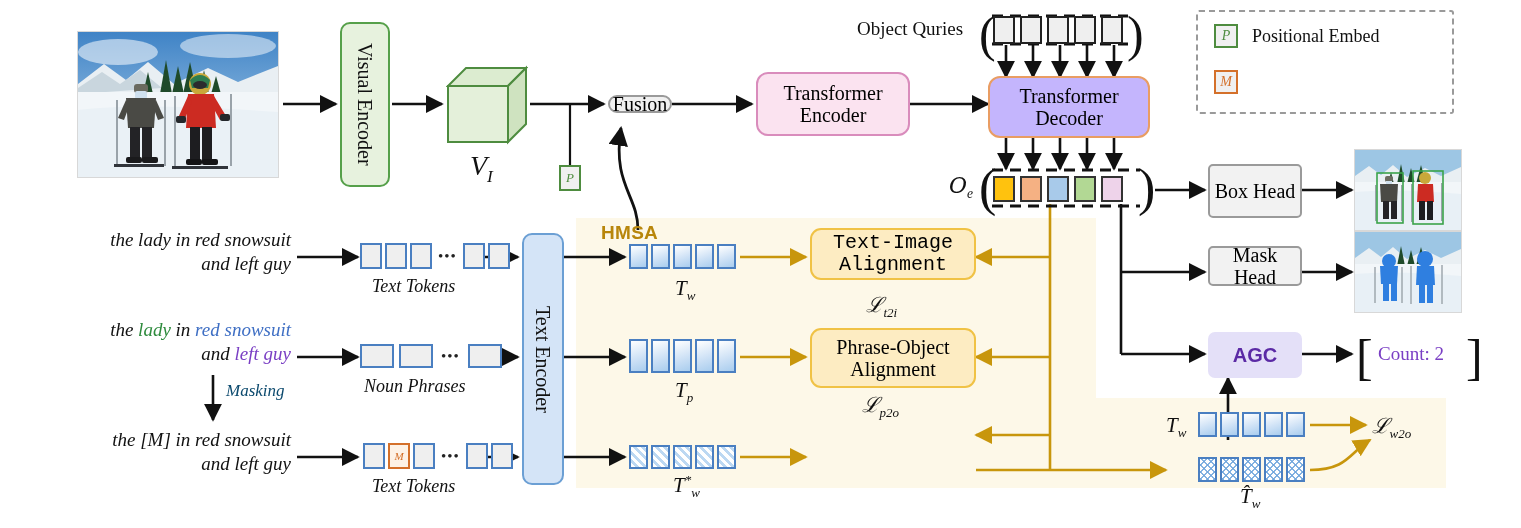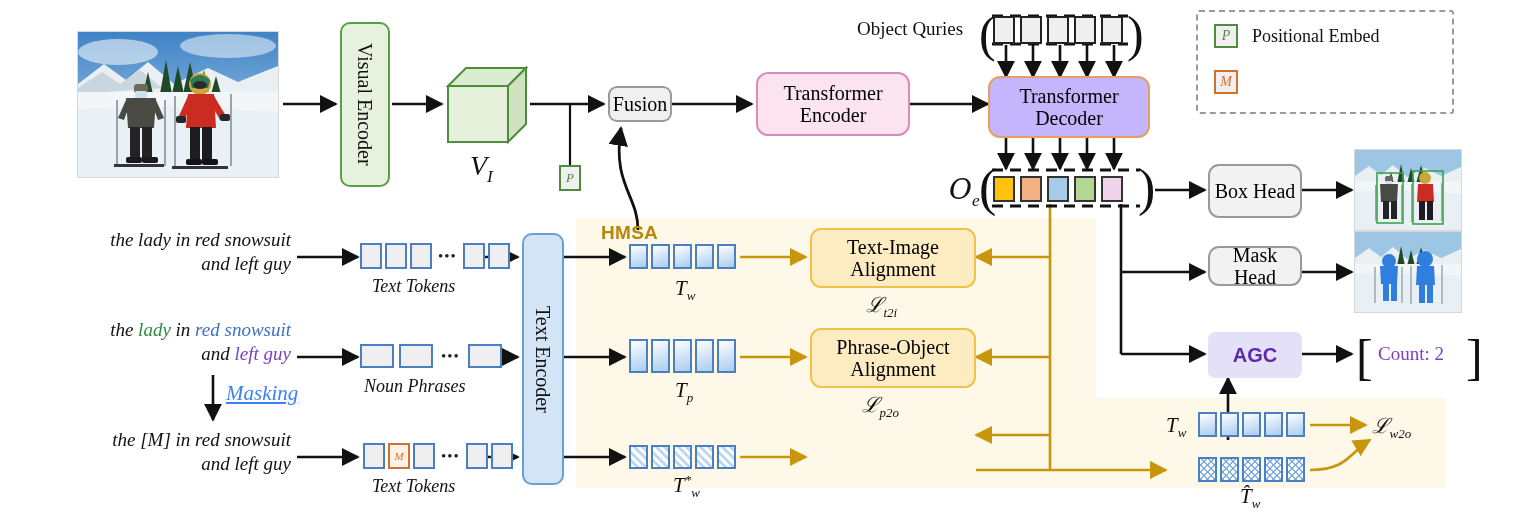--- a/index.html
+++ b/index.html
@@ -14,21 +14,21 @@
         text-align:center;line-height:1.12;border-radius:9px;box-sizing:border-box;}
   .vert{writing-mode:vertical-rl;text-orientation:mixed;}
 
   .box-visual{background:#e7f2de;border:2px solid #56a04a;border-radius:10px;
               font-size:20px;color:#111;}
   .box-text{background:#d4e4f7;border:2px solid #6b9fd4;border-radius:10px;
             font-size:20px;color:#111;}
   .box-fusion{background:#f0f0f0;border:2px solid #9a9a9a;border-radius:9px;font-size:20px;}
   .box-tenc{background:#fbe3f0;border:2px solid #d98cbc;border-radius:12px;font-size:20px;}
   .box-tdec{background:#c4b5fd;border:2px solid #e99d63;border-radius:12px;font-size:20px;}
-  .box-head{background:#f2f2f2;border:2px solid #9a9a9a;border-radius:11px;font-size:20px;}
+  .box-head{background:#f2f2f2;border:2px solid #9a9a9a;border-radius:5px;font-size:20px;}
   .box-agc{background:#e4e0f8;border:0;border-radius:7px;font-size:20px;font-weight:bold;
            color:#5b2aa5;font-family:"Liberation Sans", sans-serif;}
   .box-align{background:#fdecc2;border:2px solid #f0c245;border-radius:11px;font-size:20px;}
 
   
   .tokrow{position:absolute;display:flex;align-items:center;}
   .tok{box-sizing:border-box;}
   .tok-plain{background:#efefef;border:2px solid #4a7fc1;}
   .tok-grad{background:linear-gradient(160deg,#ffffff 0%,#cfe2f6 55%,#a9cdee 100%);
             border:2px solid #4a7fc1;}
@@ -57,21 +57,21 @@
 
   .sent{position:absolute;font-style:italic;font-size:19px;color:#111;
         line-height:1.28;white-space:nowrap;}
   .sent .c-green{color:#2e8b3d;}
   .sent .c-blue{color:#3f6fc4;margin-top:10px;}
   .sent .c-purple{color:#7a3fc4;}
   .right{text-align:right;}
 
   .hmsa-label{position:absolute;font-family:"Liberation Sans", sans-serif;
               font-weight:bold;font-size:19px;color:#b8860b;letter-spacing:.3px;}
-  .masking-label{position:absolute;font-style:italic;font-size:21px;color:#3b82f6;text-decoration:underline;}
+  .masking-label{position:absolute;font-style:italic;font-size:17px;color:#0c4a6e;}
 
   
   .hmsa-bg{position:absolute;background:#fdf8e8;}
   .legend{position:absolute;border:2px dashed #9a9a9a;border-radius:3px;box-sizing:border-box;}
   .legend-row{position:absolute;display:flex;align-items:center;gap:14px;}
   .lg-chip{width:24px;height:24px;box-sizing:border-box;display:flex;
            align-items:center;justify-content:center;font-style:italic;font-size:14px;
            background:#f0f0f0;}
   .lg-p{border:2px solid #4e8c3f;color:#4e8c3f;}
   .lg-m{border:2px solid #d4702a;color:#d4702a;}
@@ -267,38 +267,38 @@
     <svg width="82" height="84" viewBox="0 0 82 84">
       <polygon points="2,24 20,6 80,6 62,24" fill="#dcecd0" stroke="#4e8c3f" stroke-width="2"></polygon>
       <polygon points="62,24 80,6 80,62 62,80" fill="#cfe3c0" stroke="#4e8c3f" stroke-width="2"></polygon>
       <rect x="2" y="24" width="60" height="56" fill="#e4f0da" stroke="#4e8c3f" stroke-width="2"></rect>
     </svg>
   </div>
   <div class="mth" style="left:470px;top:150px;font-size:28px;">V<sub>I</sub></div>
 
   <div class="pchip" style="left:559px;top:165px;">P</div>
 
-  <div class="rbox box-fusion" style="left:608px;top:86px;width:64px;height:36px;">Fusion</div>
+  <div class="rbox box-fusion" style="left:608px;top:95px;width:64px;height:18px;">Fusion</div>
 
   <div class="rbox box-tenc" style="left:756px;top:72px;width:154px;height:64px;">Transformer Encoder</div>
 
   <div class="plain" style="left:857px;top:18px;font-size:19px;">Object Quries</div>
   <div class="brk" style="left:979px;top:5px;font-size:50px;">(</div>
   <div class="brk" style="left:1127px;top:5px;font-size:50px;">)</div>
   <div class="tokrow" style="left:993px;top:16px;gap:5px;">
     <div class="tok tok-gray" style="width:22px;height:28px;"></div>
     <div class="tok tok-gray" style="width:22px;height:28px;"></div>
     <div class="tok tok-gray" style="width:22px;height:28px;"></div>
     <div class="tok tok-gray" style="width:22px;height:28px;"></div>
     <div class="tok tok-gray" style="width:22px;height:28px;"></div>
   </div>
 
   <div class="rbox box-tdec" style="left:988px;top:76px;width:162px;height:62px;">Transformer Decoder</div>
 
-  <div class="mth" style="left:949px;top:173px;font-size:28px;">
+  <div class="mth" style="left:949px;top:173px;font-size:22px;">
     <span class="cal">O</span><sub>e</sub></div>
   <div class="brk" style="left:979px;top:158px;font-size:52px;">(</div>
   <div class="brk" style="left:1138px;top:158px;font-size:52px;">)</div>
   <div class="tokrow" style="left:993px;top:176px;gap:5px;">
     <div class="tok" style="width:22px;height:26px;background:#ffc20e;border:2px solid #333;"></div>
     <div class="tok" style="width:22px;height:26px;background:#f5b183;border:2px solid #333;"></div>
     <div class="tok" style="width:22px;height:26px;background:#a8caea;border:2px solid #333;"></div>
     <div class="tok" style="width:22px;height:26px;background:#b2d894;border:2px solid #333;"></div>
     <div class="tok" style="width:22px;height:26px;background:#eed3ea;border:2px solid #333;"></div>
   </div>
@@ -385,21 +385,21 @@
 
   <div class="tokrow" style="left:629px;top:445px;gap:3px;">
     <div class="tok tok-hatch" style="width:19px;height:24px;"></div>
     <div class="tok tok-hatch" style="width:19px;height:24px;"></div>
     <div class="tok tok-hatch" style="width:19px;height:24px;"></div>
     <div class="tok tok-hatch" style="width:19px;height:24px;"></div>
     <div class="tok tok-hatch" style="width:19px;height:24px;"></div>
   </div>
   <div class="mth" style="left:673px;top:472px;font-size:21px;">T<sup>*</sup><sub>w</sub></div>
 
-  <div class="rbox box-align" style="left:810px;top:228px;width:166px;height:60px;">Text-Image Alignment</div>
+  <div class="rbox box-align" style="left:810px;top:228px;width:166px;height:52px;font-family:Liberation Mono, monospace;">Text-Image Alignment</div>
   <div class="mth" style="left:866px;top:290px;font-size:21px;">
     <span class="cal">ℒ</span><sub>t2i</sub></div>
 
   <div class="rbox box-align" style="left:810px;top:328px;width:166px;height:60px;">Phrase-Object Alignment</div>
   <div class="mth" style="left:862px;top:390px;font-size:21px;">
     <span class="cal">ℒ</span><sub>p2o</sub></div>
 
 
   <div class="rbox box-head" style="left:1208px;top:164px;width:94px;height:54px;">Box Head</div>
   <div class="rbox box-head" style="left:1208px;top:246px;width:94px;height:40px;">Mask Head</div>

